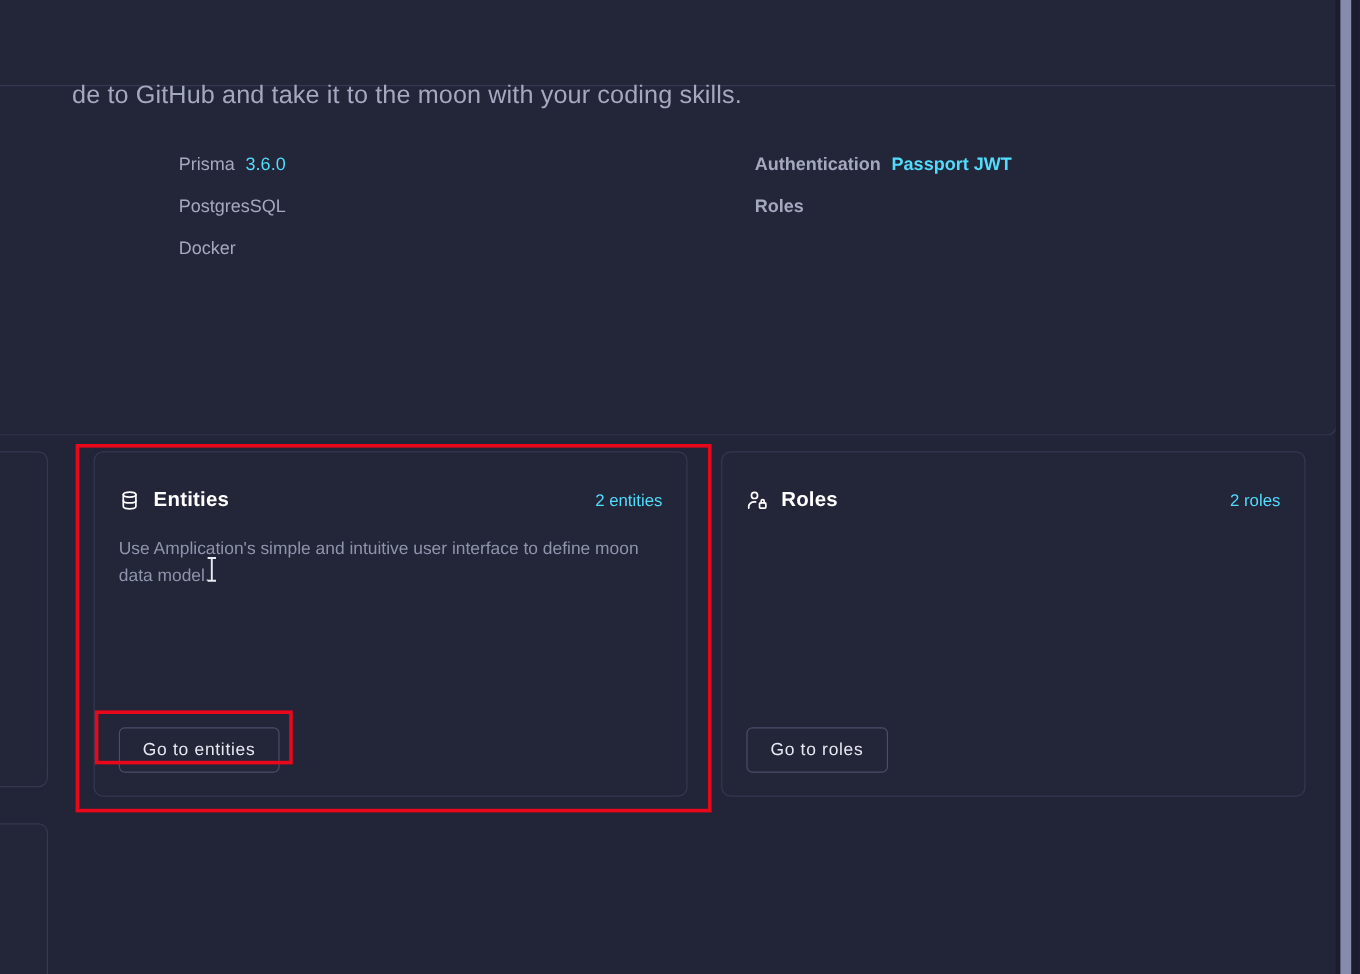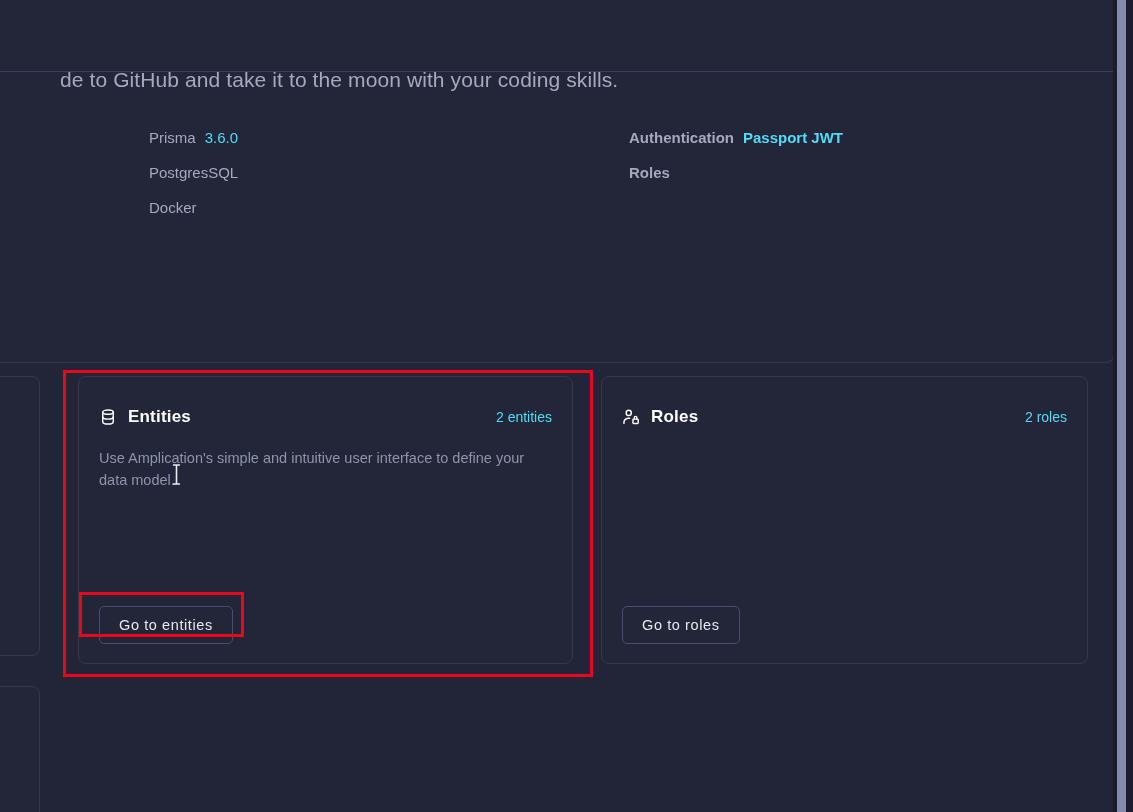--- a/index.html
+++ b/index.html
@@ -151,21 +151,21 @@
     <span class="ico">
       <svg width="18" height="18" viewBox="0 0 24 24" fill="none" stroke="#ffffff" stroke-width="1.9" stroke-linecap="round" stroke-linejoin="round">
         <ellipse cx="12" cy="5.5" rx="7" ry="2.8"></ellipse>
         <path d="M5 5.5v13c0 1.55 3.13 2.8 7 2.8s7-1.25 7-2.8v-13"></path>
         <path d="M5 12c0 1.55 3.13 2.8 7 2.8s7-1.25 7-2.8"></path>
       </svg>
     </span>
     <span class="card-title">Entities</span>
     <span class="card-count">2 entities</span>
   </div>
-  <div class="card-desc">Use Amplication's simple and intuitive user interface to define your data model.</div>
+  <div class="card-desc">Use Amplication's simple and intuitive user interface to define moon data model.</div>
   <button class="card-btn">Go to entities</button>
 </div>
 
 <div class="card card-roles">
   <div class="card-head">
     <span class="ico">
       <svg width="18" height="18" viewBox="0 0 24 24" fill="none" stroke="#ffffff" stroke-width="1.9" stroke-linecap="round" stroke-linejoin="round">
         <circle cx="9" cy="6.5" r="3.4"></circle>
         <path d="M2.6 20.5v-1.6c0-3.1 2.9-5.2 6.4-5.2h1.2"></path>
         <rect x="14.6" y="14.8" width="7" height="5.8" rx="1"></rect>

